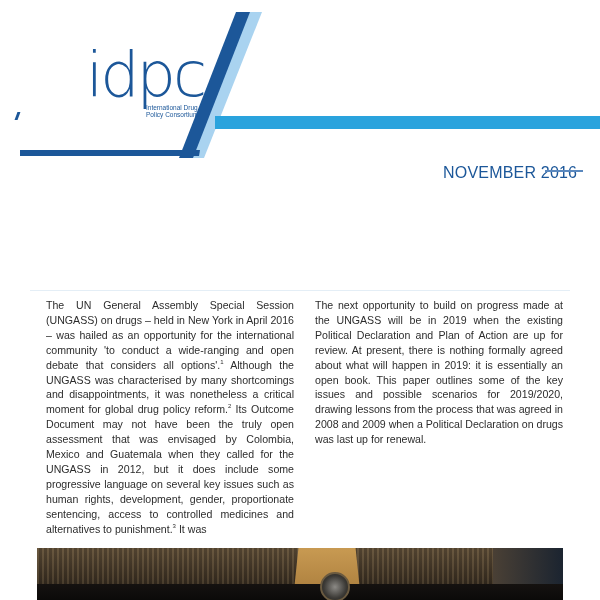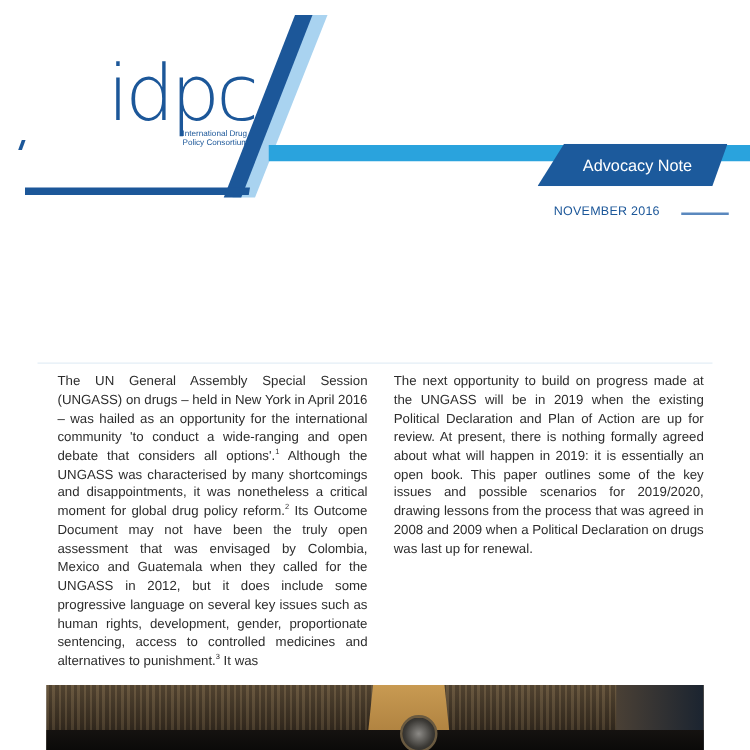--- a/index.html
+++ b/index.html
@@ -27,21 +27,21 @@
     }
     .tick-mark { position: absolute; left: 16px; top: 112px; width: 3px; height: 8px; background: #1c5799; transform: skewX(-20deg); }
     .badge {
       position: absolute; left: 430px; top: 115px; width: 152px; height: 34px;
       background: #1c5a9c;
       clip-path: polygon(14% 0, 100% 0, 92% 100%, 0 100%);
       color: #fff; font-size: 13px; display: flex; align-items: center; justify-content: center;
       padding-left: 8px; box-sizing: border-box;
     }
     .date {
-      position: absolute; left: 443px; top: 164px; font-size: 10px; color: #1c5799;
+      position: absolute; left: 443px; top: 164px; font-size: 16px; color: #1c5799;
       letter-spacing: 0.2px;
     }
     .date-rule { position: absolute; left: 545px; top: 170px; width: 38px; height: 2px; background: #5a88be; }
     .title {
       position: absolute; left: 46px; top: 207px; width: 540px;
       font-size: 20.5px; font-weight: bold; color: #1e4e8c; line-height: 31px;
     }
     .divider { position: absolute; left: 30px; top: 290px; width: 540px; height: 1px; background: #e4eef6; }
     .col {
       position: absolute; top: 298px; width: 248px;
@@ -91,23 +91,20 @@
   <div class="logo">
     <div class="logo-word">idpc</div>
     <div class="logo-sub">
       <div>International Drug</div>
       <div>Policy Consortium</div>
     </div>
   </div>
 
   <div class="bar-light"></div>
 
-  <div class="badge">
-    <span>Advocacy Note</span>
-  </div>
 
   <div class="date">NOVEMBER 2016</div>
   <div class="date-rule"></div>
 
 
   <div class="divider"></div>
 
   <div class="col col-left">
     <p><span>The UN General Assembly Special Session (UNGASS) on drugs – held in New York in April 2016 – was hailed as an opportunity for the international community 'to conduct a wide-ranging and open debate that considers all options'.</span><sup>1</sup><span> Although the UNGASS was characterised by many shortcomings and disappointments, it was nonetheless a critical moment for global drug policy reform.</span><sup>2</sup><span> Its Outcome Document may not have been the truly open assessment that was envisaged by Colombia, Mexico and Guatemala when they called for the UNGASS in 2012, but it does include some progressive language on several key issues such as human rights, development, gender, proportionate sentencing, access to controlled medicines and alternatives to punishment.</span><sup>3</sup><span> It was</span></p>
   </div>

